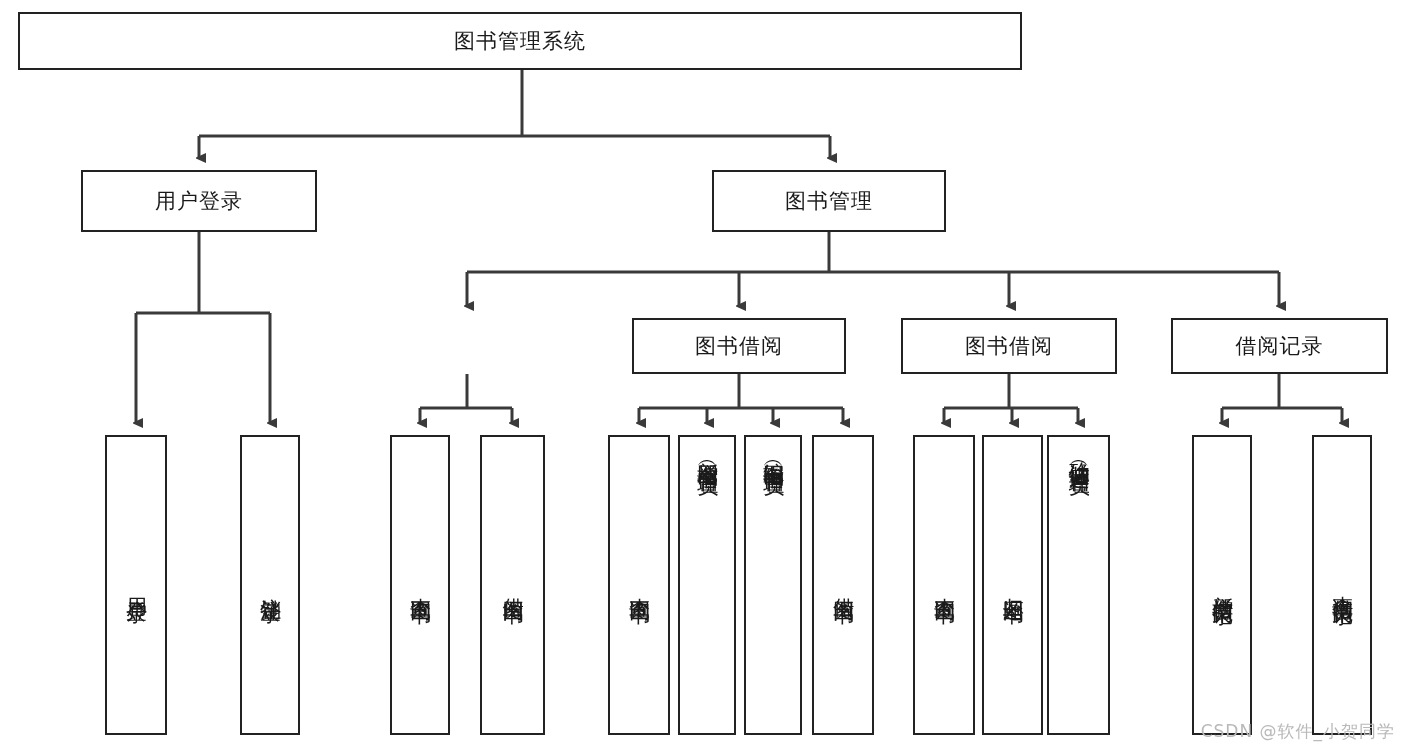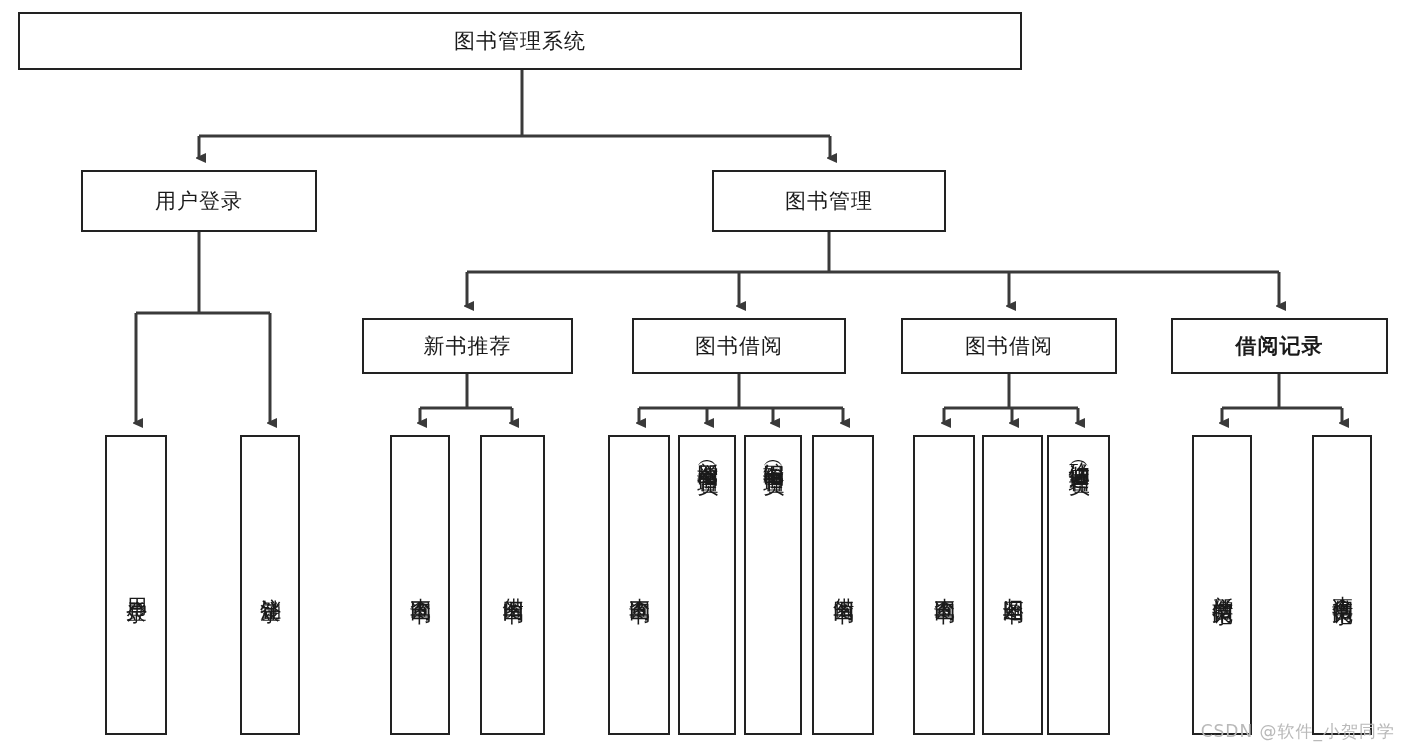--- a/index.html
+++ b/index.html
@@ -114,30 +114,27 @@
     <span class="lbl">图书管理系统</span>
   </div>
 
   <div class="node" style="left:81px;top:170px;width:236px;height:62px;">
     <span class="lbl">用户登录</span>
   </div>
   <div class="node" style="left:712px;top:170px;width:234px;height:62px;">
     <span class="lbl">图书管理</span>
   </div>
 
-  <div class="node" style="left:362px;top:318px;width:211px;height:56px;">
-    <span class="lbl">新书推荐</span>
-  </div>
   <div class="node" style="left:632px;top:318px;width:214px;height:56px;text-align:center;">
     <span class="lbl">图书借阅</span>
   </div>
   <div class="node" style="left:901px;top:318px;width:216px;height:56px;">
     <span class="lbl">图书借阅</span>
   </div>
-  <div class="node" style="left:1171px;top:318px;width:217px;height:56px;font-weight:bold;">
+  <div class="node" style="left:1171px;top:318px;width:217px;height:56px;">
     <span class="lbl">借阅记录</span>
   </div>
 
   <div class="leaf center" style="left:105px;top:435px;width:62px;height:300px;">
     <span class="vlbl">用户登录</span>
   </div>
   <div class="leaf center" style="left:240px;top:435px;width:60px;height:300px;">
     <span class="vlbl">注销登录</span>
   </div>
 

